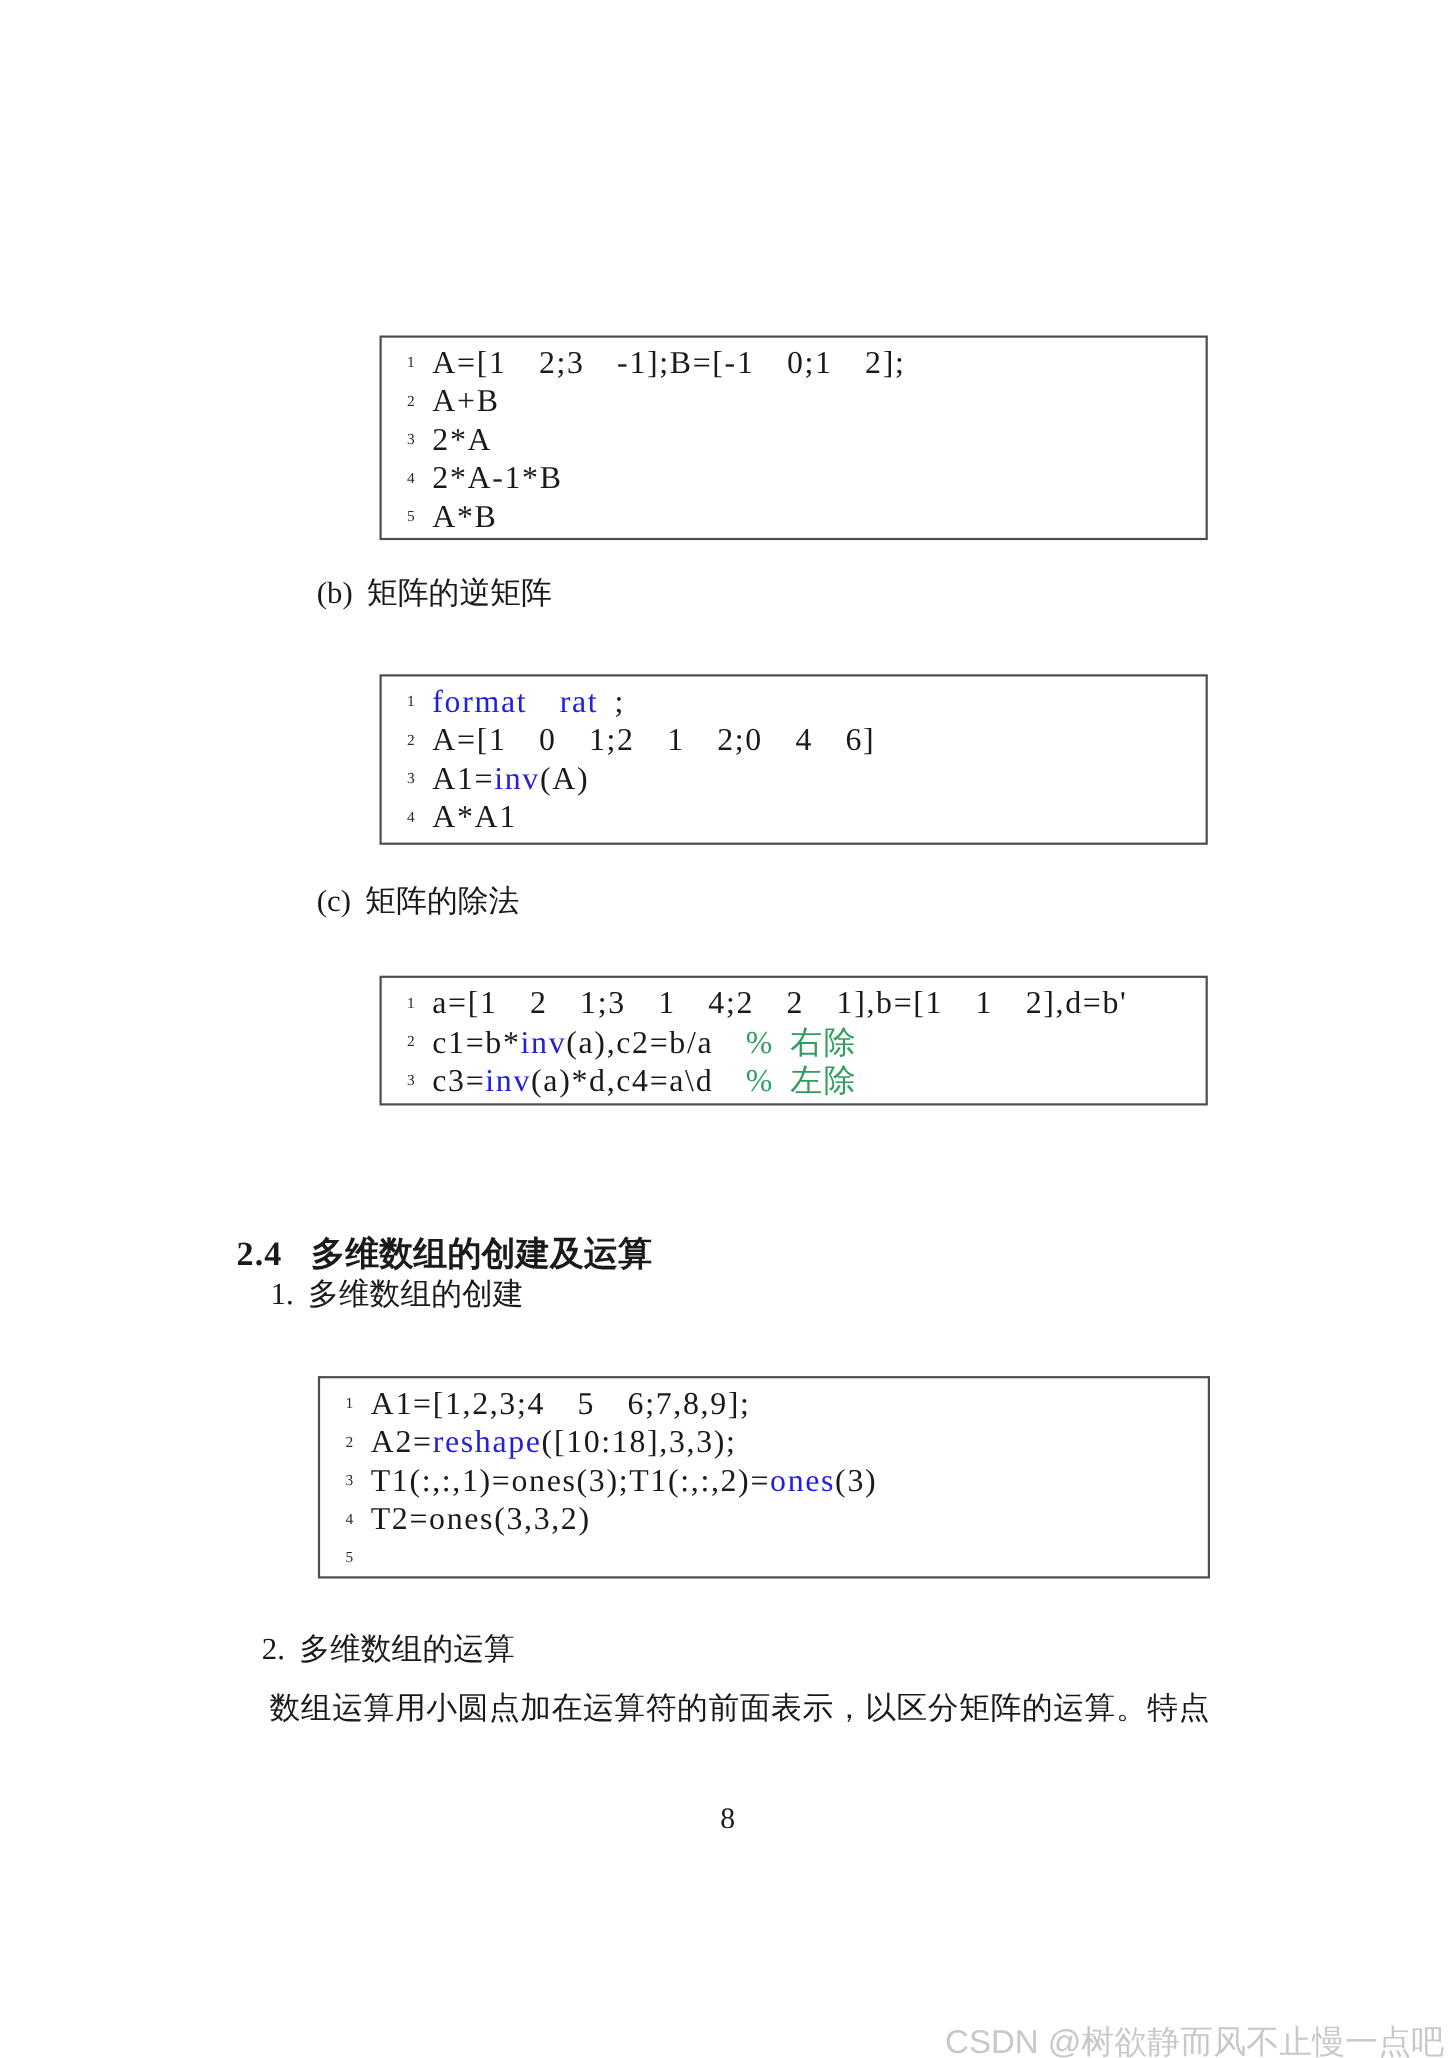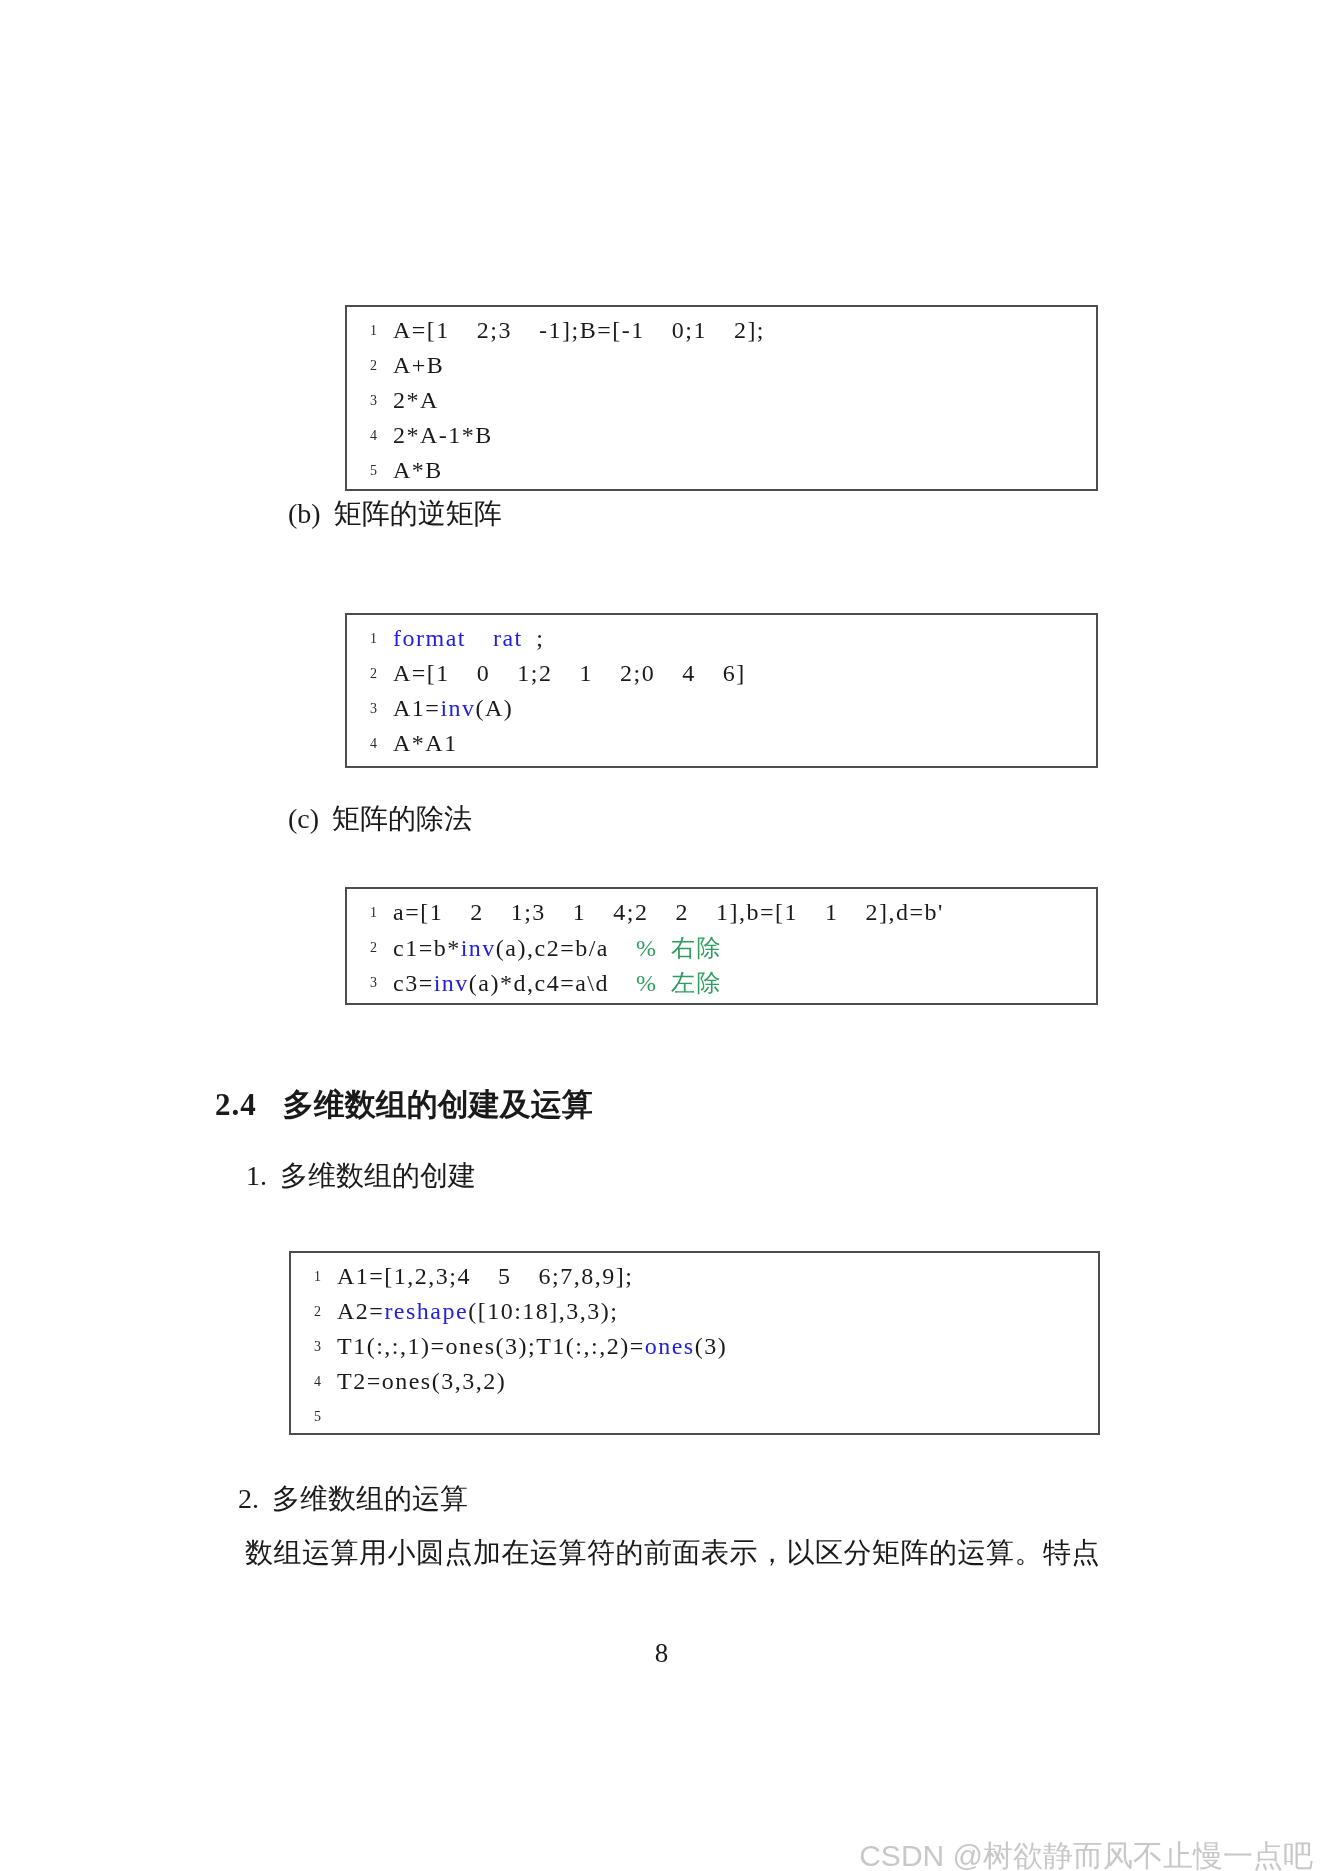--- a/index.html
+++ b/index.html
@@ -27,40 +27,41 @@
   .lineno {
     flex: 0 0 auto;
     width: 30px;
     text-align: right;
     margin-right: 16px;
     font-size: 14px;
     color: #2a2a2a;
     letter-spacing: 0;
   }
   .code-text {
-    font-size: 24px;
+    font-size: 29px;
     white-space: pre;
     letter-spacing: 1.5px;
     word-spacing: 6px;
     color: var(--code-color, #1a1a1a);
   }
   .code-text .kw { color: var(--kw-color, #2121dd); }
   .code-text .cm { color: var(--cm-color, #2f9e5f); }
   .code-text .tx { color: var(--code-color, #1a1a1a); }
   .item-label {
     position: absolute;
     font-size: 28px;
     white-space: nowrap;
   }
   .item-label .marker { margin-right: 13px; }
   .section-heading {
     position: absolute;
     font-size: 31px;
     font-weight: bold;
     white-space: nowrap;
+    margin-top: 35px;
   }
   .section-heading .sec-num { margin-right: 26px; letter-spacing: 1px; }
   .para-line {
     position: absolute;
     font-size: 28px;
     white-space: nowrap;
     letter-spacing: 0.5px;
     margin-top: 10px;
   }
   .page-number {
@@ -101,21 +102,21 @@
       <div class="code-line">
         <span class="lineno">4</span>
         <span class="code-text"><span class="tx">2*A-1*B</span></span>
       </div>
       <div class="code-line">
         <span class="lineno">5</span>
         <span class="code-text"><span class="tx">A*B</span></span>
       </div>
     </div>
 
-  <div class="item-label" style="left:288px; top:495px;text-align:right;">
+  <div class="item-label" style="left:288px; top:520px;text-align:right;">
     <span class="marker">(b)</span><span>矩阵的逆矩阵</span>
   </div>
 
   <div class="code-box" id="box-b" style="left:345px; top:613px; width:753px; height:155px;">
       <div class="code-line">
         <span class="lineno">1</span>
         <span class="code-text"><span class="kw">format  rat</span><span class="tx"> ;</span></span>
       </div>
       <div class="code-line">
         <span class="lineno">2</span>

